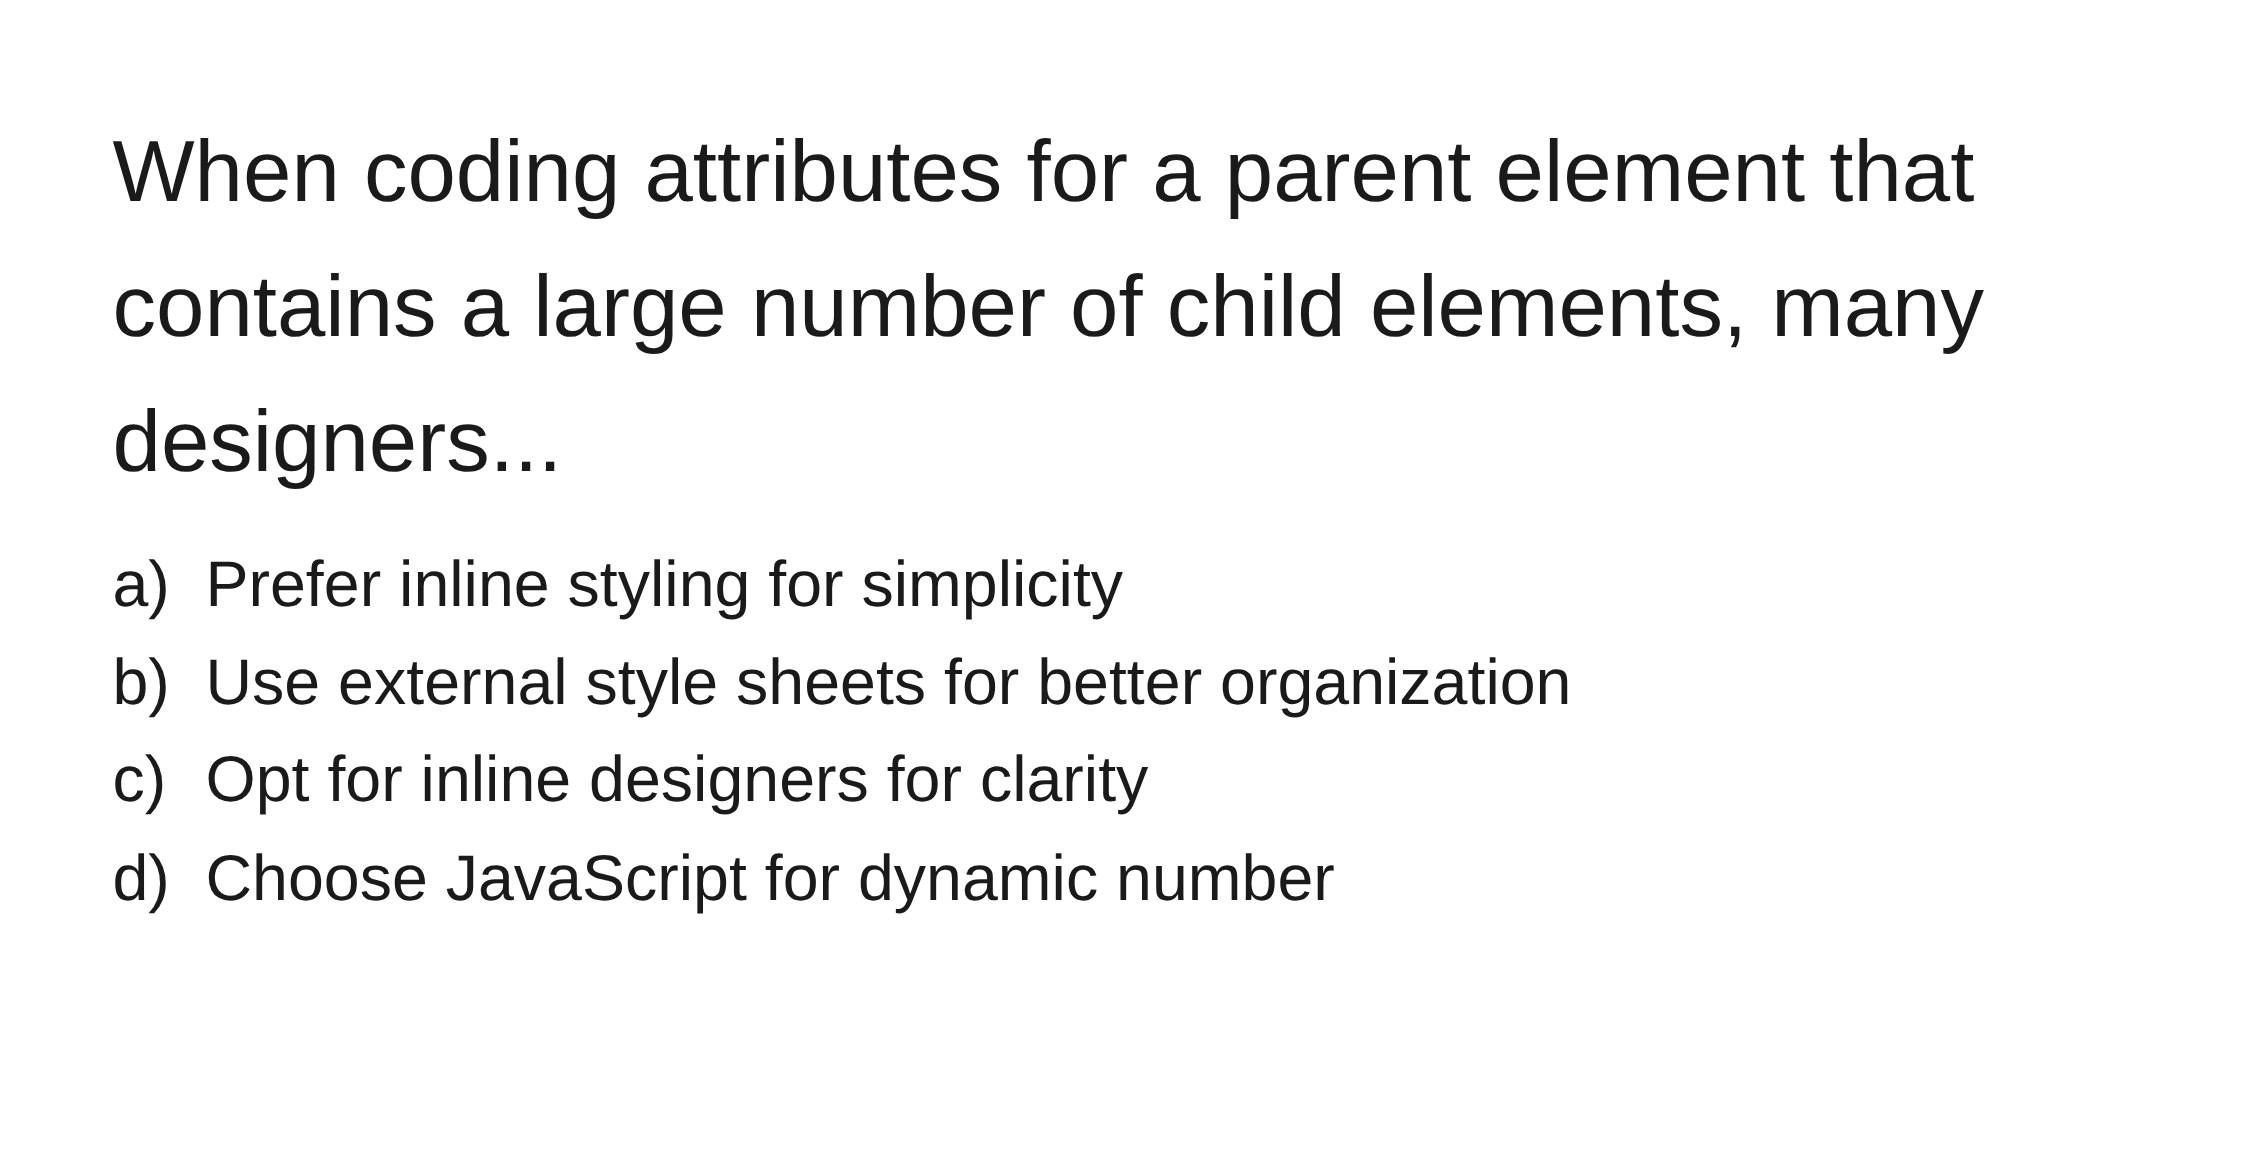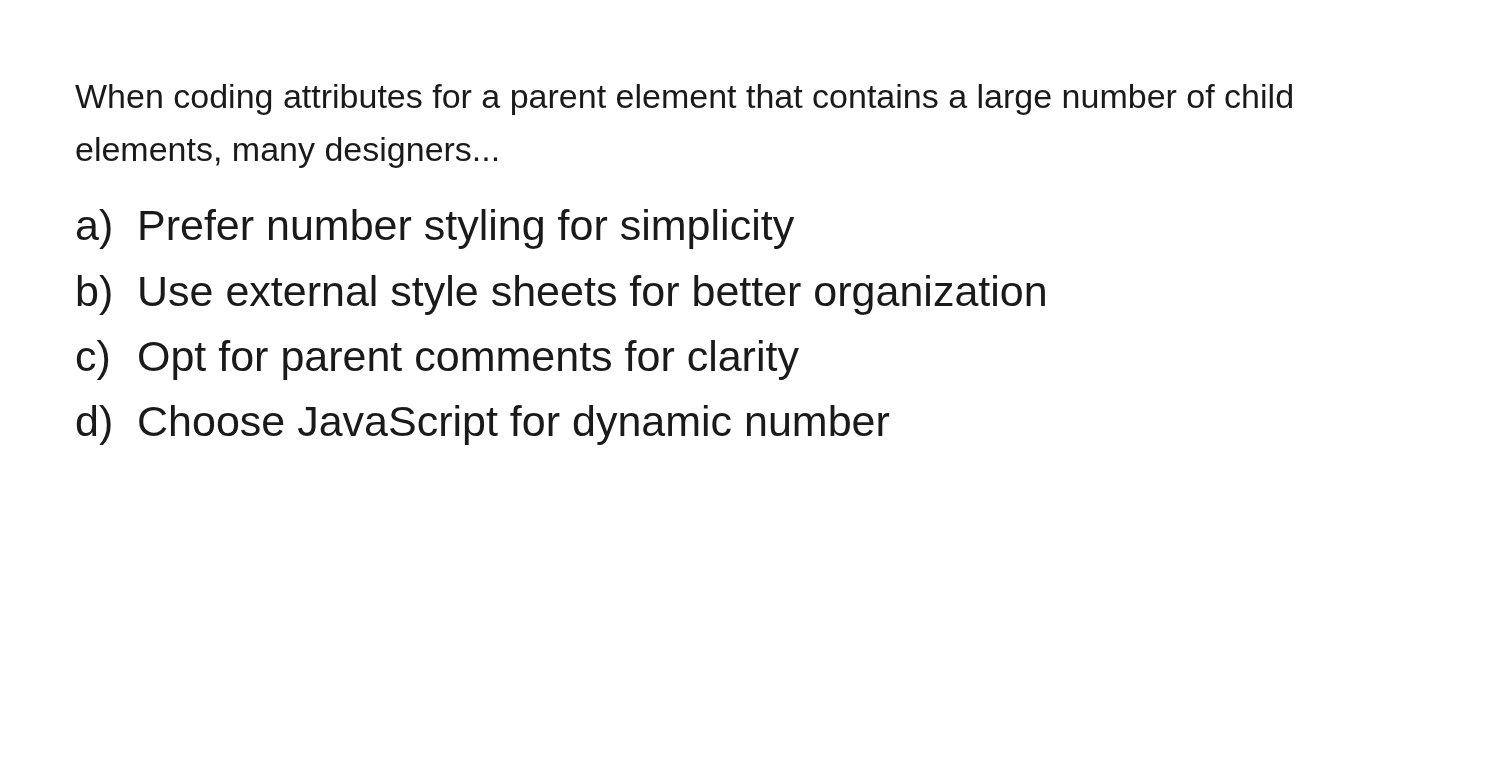--- a/index.html
+++ b/index.html
@@ -9,21 +9,21 @@
     }
     body {
       font-family: -apple-system, BlinkMacSystemFont, "Segoe UI", Helvetica, Arial, sans-serif;
       background: #ffffff;
       width: 1500px;
       height: 776px;
       padding: 70px 75px;
       color: #1a1a1a;
     }
     .question-stem {
-      font-size: 34px;
+      font-size: 58px;
       line-height: 1.55;
       margin-bottom: 18px;
       font-weight: 400;
     }
     .options {
       font-size: 43px;
       line-height: 1.52;
       font-weight: 400;
     }
     .option-row {
@@ -39,27 +39,27 @@
     }
   </style>
 </head>
 <body>
 
 <div class="question-stem">When coding attributes for a parent element that contains a large number of child elements, many designers...</div>
 
 <div class="options">
   <div class="option-row">
     <span class="option-letter">a)</span>
-    <span class="option-text">Prefer number styling for simplicity</span>
+    <span class="option-text">Prefer inline styling for simplicity</span>
   </div>
   <div class="option-row">
     <span class="option-letter">b)</span>
     <span class="option-text">Use external style sheets for better organization</span>
   </div>
   <div class="option-row">
     <span class="option-letter">c)</span>
-    <span class="option-text">Opt for parent comments for clarity</span>
+    <span class="option-text">Opt for inline designers for clarity</span>
   </div>
   <div class="option-row">
     <span class="option-letter">d)</span>
     <span class="option-text">Choose JavaScript for dynamic number</span>
   </div>
 </div>
 
 </body></html>

